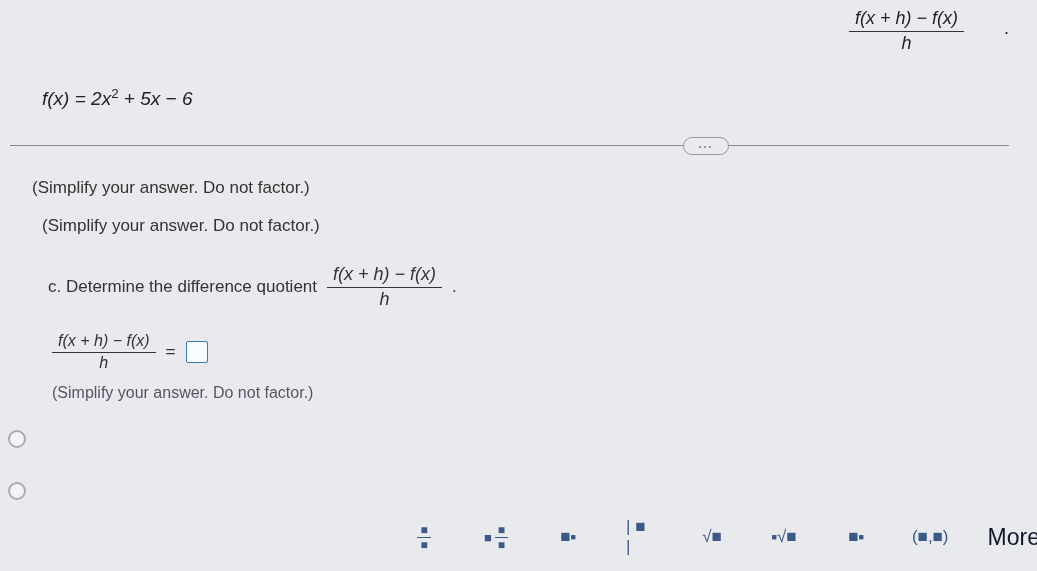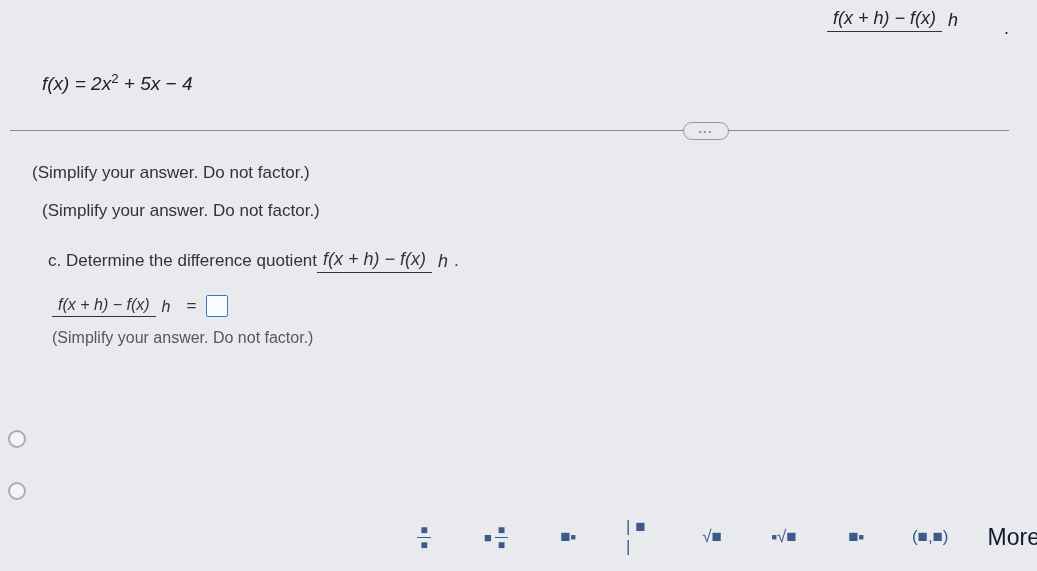--- a/index.html
+++ b/index.html
@@ -18,20 +18,21 @@
     .top-prompt {
       display: flex;
       align-items: flex-start;
       padding: 8px 10px 14px 0;
       font-size: 18px;
       color: #222;
     }
     .top-prompt .text { flex: 0 0 auto; padding-top: 10px; }
     .fraction {
       display: inline-flex;
+      flex-direction: column;
       align-items: center;
       vertical-align: middle;
       font-size: 18px;
     }
     .fraction .num { border-bottom: 1.5px solid #333; padding: 0 6px 2px 6px; white-space: nowrap;}
     .fraction .den { padding: 1px 6px 0 6px; }
     .dq-main { margin-left: auto; margin-right: 40px; font-style: italic;}
     .fn-def {
       font-size: 19px;
       font-style: italic;
@@ -80,20 +81,21 @@
     }
     .eq-line {
       font-size: 17px;
       color: #333;
       padding: 4px 0 6px 42px;
       font-style: italic;
     }
     .part-c {
       display: flex;
       align-items: center;
+      gap: 10px;
       padding: 14px 0 8px 48px;
       font-size: 17px;
       color: #333;
     }
     .part-c .label { font-style: normal; }
     .ans-row {
       display: flex;
       align-items: center;
       gap: 10px;
       padding: 14px 0 4px 52px;
@@ -169,21 +171,21 @@
 <div class="content">
   <div class="top-prompt">
     <span class="fraction dq-main">
       <span class="num">f(x + h) − f(x)</span>
       <span class="den">h</span>
     </span>
     <span style="padding-top:10px;">.</span>
   </div>
 
   <div class="fn-def">
-    <span>f(x) = </span><span>2x</span><span class="sup">2</span><span> + 5x − 4</span>
+    <span>f(x) = </span><span>2x</span><span class="sup">2</span><span> + 5x − 6</span>
   </div>
 
   <div class="divider-row">
     <div class="pill">
       <span>•••</span>
     </div>
   </div>
 
   <div class="simplify-note">(Simplify your answer. Do not factor.)</div>
 

